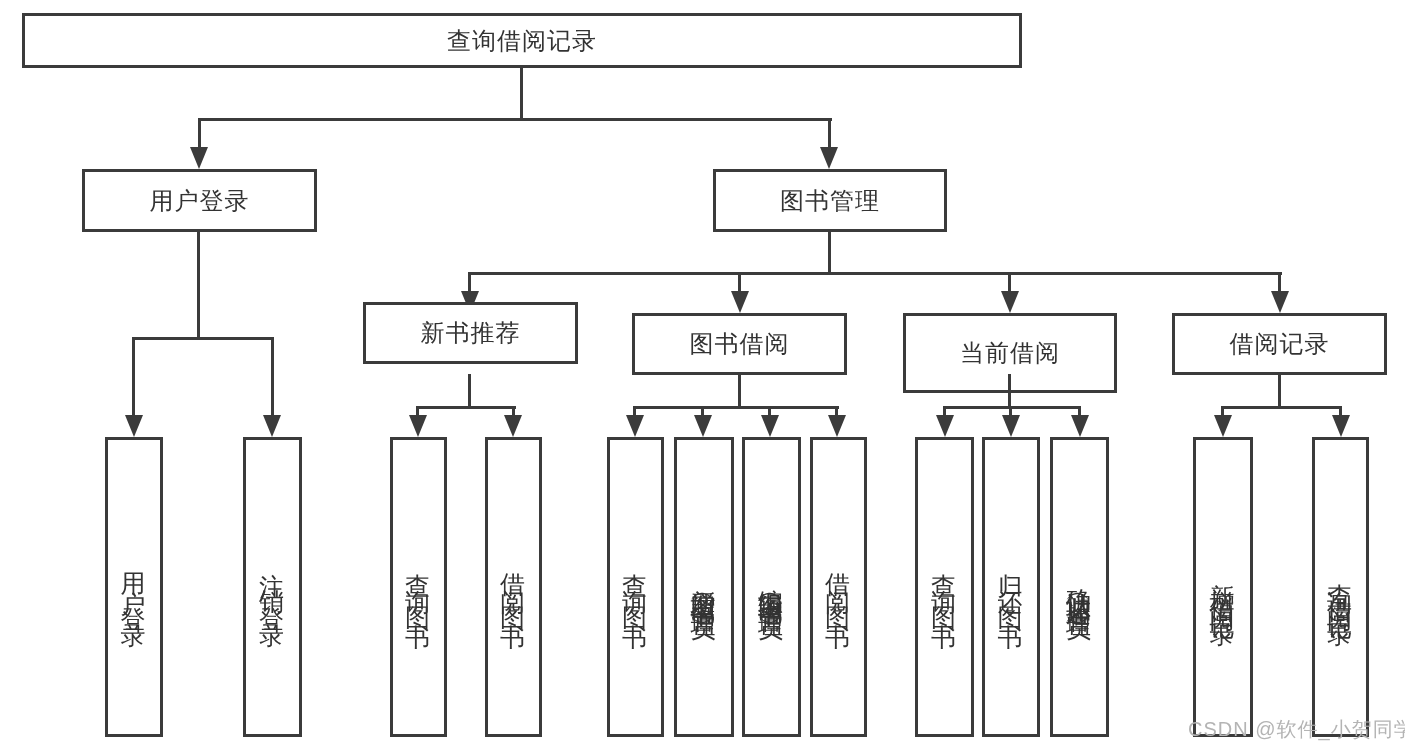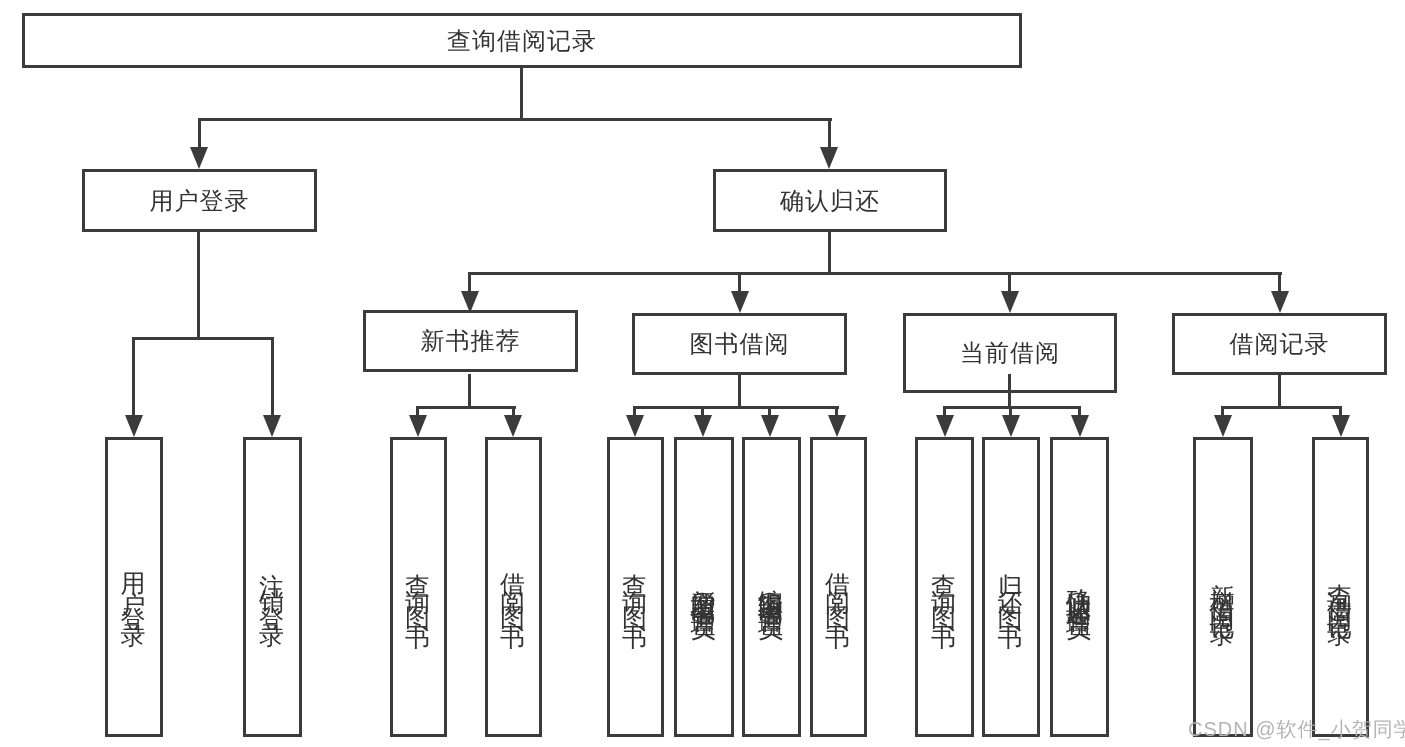--- a/index.html
+++ b/index.html
@@ -47,41 +47,41 @@
   <div class="box" style="left:22px;top:13px;width:1000px;height:55px;">查询借阅记录</div>
 
   <div class="vline" style="left:520px;top:68px;height:50px;"></div>
   <div class="hline" style="left:198px;top:118px;width:634px;"></div>
   <div class="shaft" style="left:198px;top:118px;height:31px;"></div>
   <div class="ah" style="left:190px;top:147px;"></div>
   <div class="shaft" style="left:828px;top:118px;height:31px;"></div>
   <div class="ah" style="left:820px;top:147px;"></div>
 
   <div class="box" style="left:82px;top:169px;width:235px;height:63px;">用户登录</div>
-  <div class="box" style="left:713px;top:169px;width:234px;height:63px;">确认归还</div>
+  <div class="box" style="left:713px;top:169px;width:234px;height:63px;">图书管理</div>
 
   <div class="vline" style="left:197px;top:232px;height:106px;"></div>
   <div class="hline" style="left:132px;top:337px;width:142px;"></div>
   <div class="shaft" style="left:132px;top:337px;height:80px;"></div>
   <div class="ah" style="left:125px;top:415px;"></div>
   <div class="shaft" style="left:271px;top:337px;height:80px;"></div>
   <div class="ah" style="left:263px;top:415px;"></div>
 
   <div class="vline" style="left:828px;top:232px;height:42px;"></div>
   <div class="hline" style="left:468px;top:272px;width:814px;"></div>
   <div class="shaft" style="left:468px;top:272px;height:22px;"></div>
   <div class="ah" style="left:461px;top:291px;"></div>
   <div class="shaft" style="left:738px;top:272px;height:22px;"></div>
   <div class="ah" style="left:731px;top:291px;"></div>
   <div class="shaft" style="left:1008px;top:272px;height:22px;"></div>
   <div class="ah" style="left:1001px;top:291px;"></div>
   <div class="shaft" style="left:1278px;top:272px;height:22px;"></div>
   <div class="ah" style="left:1271px;top:291px;"></div>
 
-  <div class="box" style="left:363px;top:310px;width:215px;height:62px;">新书推荐</div>
+  <div class="box" style="left:363px;top:302px;width:215px;height:62px;">新书推荐</div>
   <div class="box" style="left:632px;top:313px;width:215px;height:62px;">图书借阅</div>
   <div class="box" style="left:903px;top:313px;width:214px;height:80px;">当前借阅</div>
   <div class="box" style="left:1172px;top:313px;width:215px;height:62px;">借阅记录</div>
 
   <div class="vline" style="left:468px;top:374px;height:34px;"></div>
   <div class="hline" style="left:416px;top:406px;width:100px;"></div>
   <div class="shaft" style="left:416px;top:406px;height:11px;"></div>
   <div class="ah" style="left:409px;top:415px;"></div>
   <div class="shaft" style="left:512px;top:406px;height:11px;"></div>
   <div class="ah" style="left:504px;top:415px;"></div>

